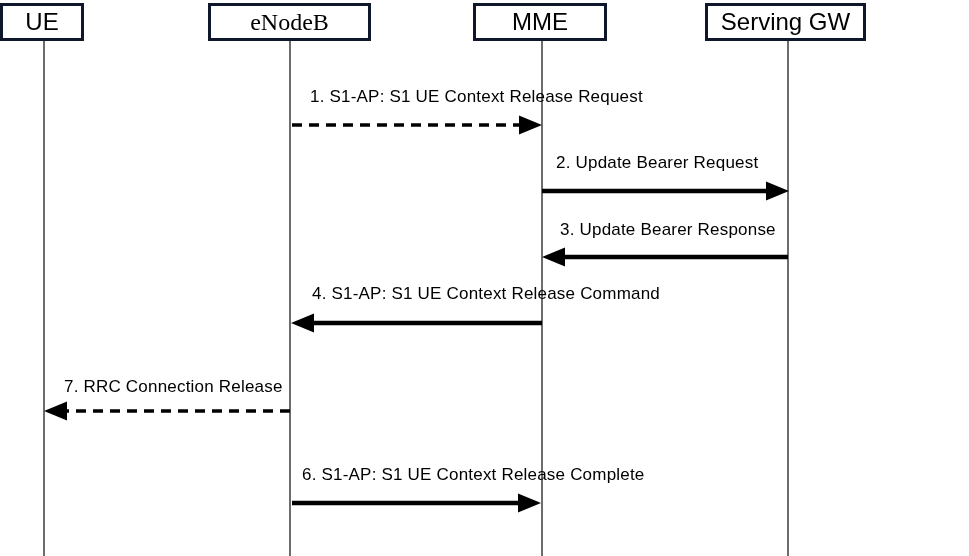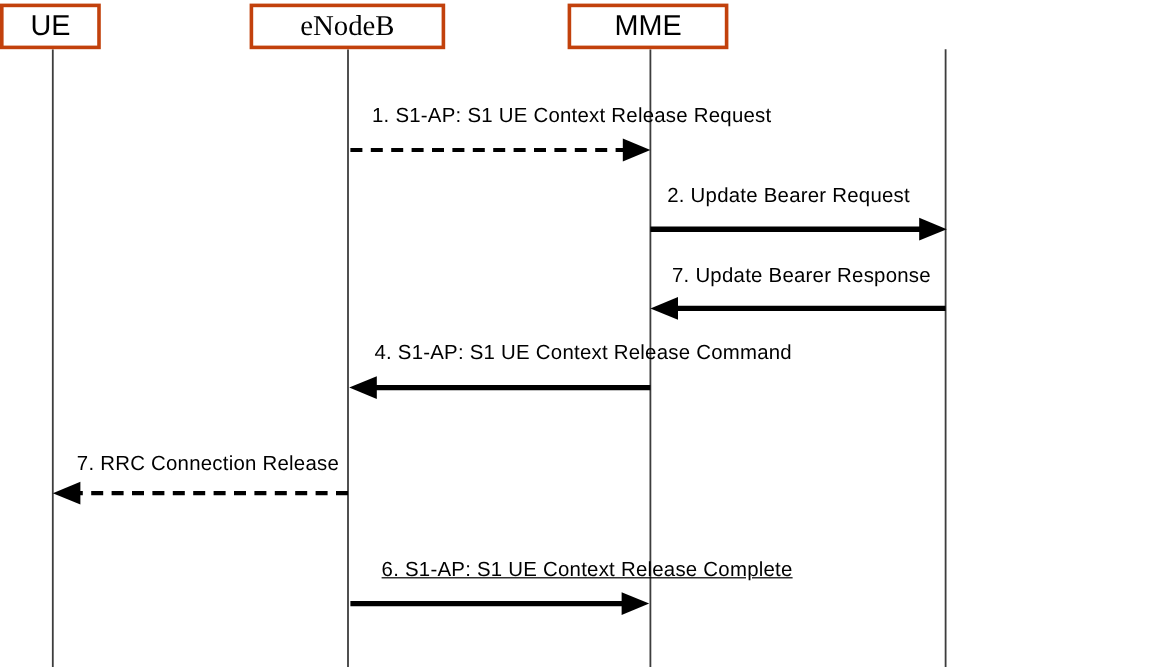--- a/index.html
+++ b/index.html
@@ -14,21 +14,21 @@
     background: #ffffff;
     overflow: hidden;
     font-family: "Liberation Sans", sans-serif;
     color: #000000;
   }
   .actor-box {
     position: absolute;
     top: 3px;
     height: 32px;
     background: #ffffff;
-    border: 3px solid #c2410c;
+    border: 3px solid #0f172a;
     display: flex;
     align-items: center;
     justify-content: center;
     font-size: 24px;
     line-height: 32px;
     white-space: nowrap;
     z-index: 3;
   }
   .msg-label {
     position: absolute;
@@ -51,20 +51,23 @@
 <div id="canvas">
 
   <div class="actor-box" style="left:0px; width:78px;">
     <span>UE</span>
   </div>
   <div class="actor-box" style="left:208px; width:157px;font-family:Liberation Serif, serif;">
     <span>eNodeB</span>
   </div>
   <div class="actor-box" style="left:473px; width:128px;">
     <span>MME</span>
+  </div>
+  <div class="actor-box" style="left:705px; width:155px;">
+    <span>Serving GW</span>
   </div>
 
   <svg id="wires" width="969" height="556" viewBox="0 0 969 556">
 
     <line x1="44" y1="41" x2="44" y2="556" stroke="#3d3d3d" stroke-width="1.5"></line>
     <line x1="290" y1="41" x2="290" y2="556" stroke="#3d3d3d" stroke-width="1.5"></line>
     <line x1="542" y1="41" x2="542" y2="556" stroke="#3d3d3d" stroke-width="1.5"></line>
     <line x1="788" y1="41" x2="788" y2="556" stroke="#3d3d3d" stroke-width="1.5"></line>
 
     <g>
@@ -93,18 +96,18 @@
     </g>
 
     <g>
       <line x1="292" y1="503" x2="520" y2="503" stroke="#000" stroke-width="4.5"></line>
       <polygon points="541,503 518,493.5 518,512.5" fill="#000"></polygon>
     </g>
   </svg>
 
   <div class="msg-label" style="left:310px; top:87px;">1. S1-AP: S1 UE Context Release Request</div>
   <div class="msg-label" style="left:556px; top:153px;text-align:center;">2. Update Bearer Request</div>
-  <div class="msg-label" style="left:560px; top:220px;">7. Update Bearer Response</div>
+  <div class="msg-label" style="left:560px; top:220px;">3. Update Bearer Response</div>
   <div class="msg-label" style="left:312px; top:284px;">4. S1-AP: S1 UE Context Release Command</div>
   <div class="msg-label" style="left:64px; top:377px;">7. RRC Connection Release</div>
-  <div class="msg-label" style="left:318px; top:465px;text-decoration:underline;">6. S1-AP: S1 UE Context Release Complete</div>
+  <div class="msg-label" style="left:302px; top:465px;">6. S1-AP: S1 UE Context Release Complete</div>
 
 </div>
 
 </body></html>

